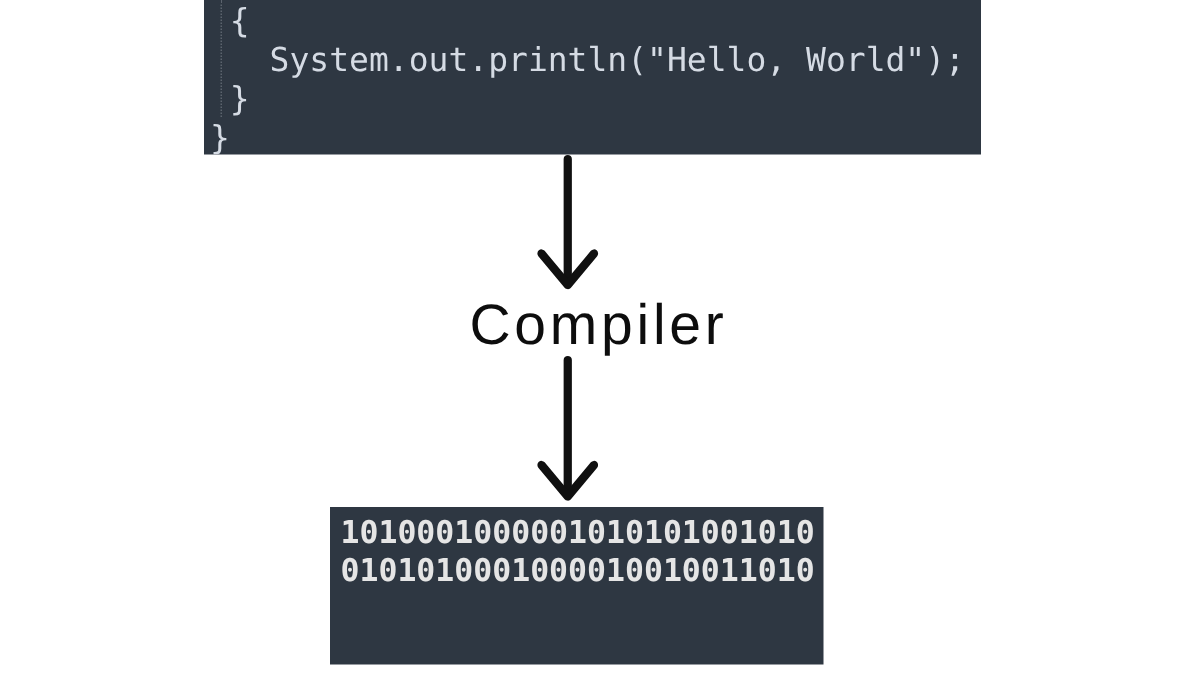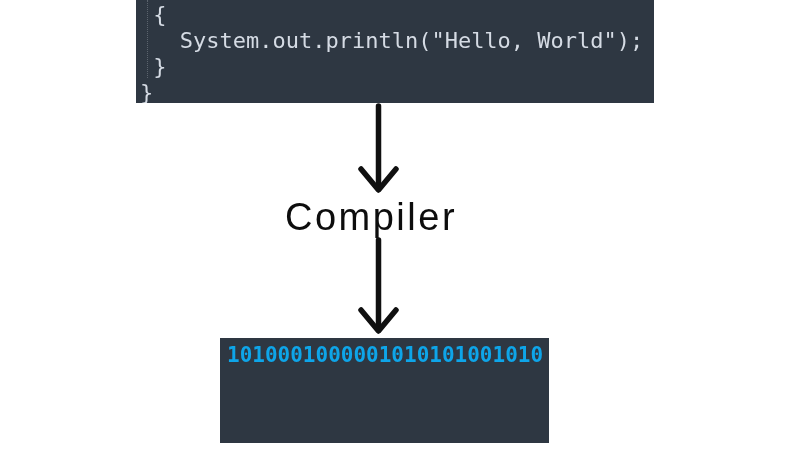--- a/index.html
+++ b/index.html
@@ -29,33 +29,33 @@
   }
 
   
   .arrow-svg { position:absolute; }
   .arrow-1 { left:355px; top:103px; }
   .arrow-2 { left:355px; top:236px; }
 
   
   .compiler-label {
     position:absolute; left:285px; top:195px; width:200px; height:45px;
-    text-align:left; font-size:38px; line-height:45px;
+    text-align:right; font-size:38px; line-height:45px;
     font-weight:500; letter-spacing:2.5px; color:#0d0d0d;
   }
 
   
   .binary-block {
     position:absolute; left:220px; top:338px; width:329px; height:105px;
     background:#2e3742; padding:5px 0 0 7px; overflow:hidden;
   }
   .binary-row {
     font-family:"DejaVu Sans Mono", monospace;
     font-size:21px; line-height:25px; font-weight:bold;
-    color:#0ea5e9; white-space:pre;
+    color:#e5e5e5; white-space:pre;
   }
 </style>
 </head>
 <body>
 
 <div class="canvas">
 
   <div class="code-block">
     <div class="code-lines">
       <div class="code-line">  public static void main(String[] args)</div>
@@ -74,15 +74,16 @@
 
   <div class="compiler-label">Compiler</div>
 
   <svg class="arrow-svg arrow-2" width="48" height="100" viewBox="0 0 48 100">
     <line x1="23.5" y1="4" x2="23.5" y2="90" stroke="#101010" stroke-width="5.5" stroke-linecap="round"></line>
     <polyline points="6,74 23.5,95 41,74" fill="none" stroke="#101010" stroke-width="5.5" stroke-linecap="round" stroke-linejoin="round"></polyline>
   </svg>
 
   <div class="binary-block">
     <div class="binary-row">1010001000001010101001010</div>
+    <div class="binary-row">0101010001000010010011010</div>
   </div>
 
 </div>
 
 </body></html>

